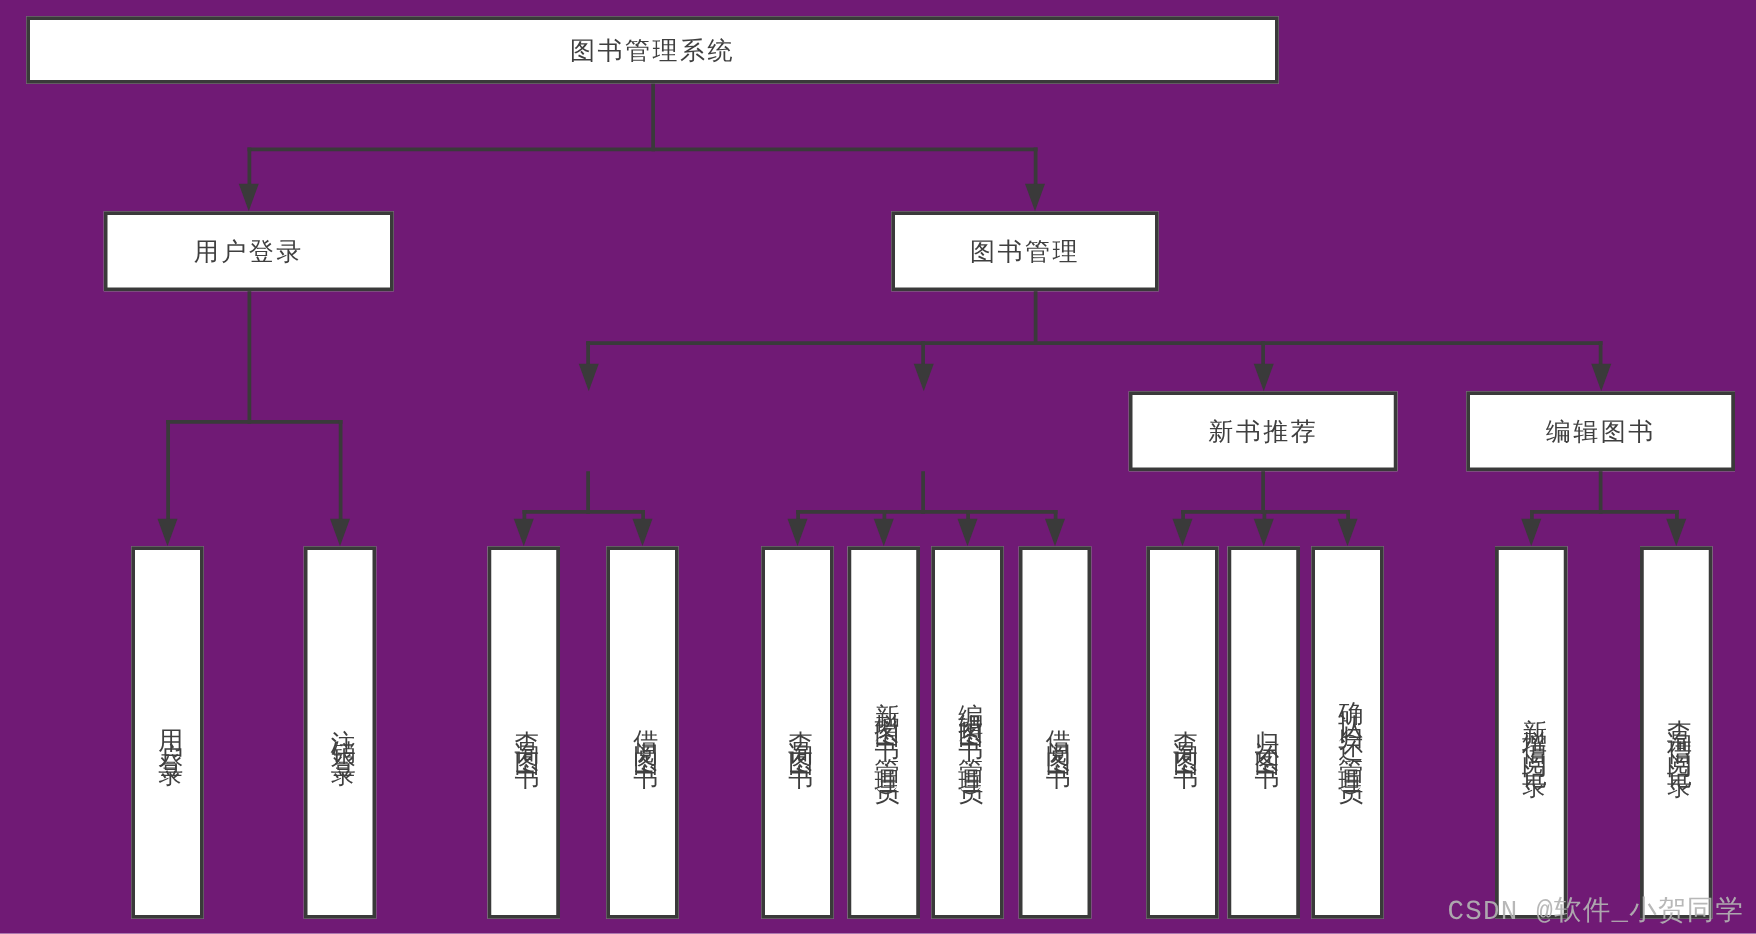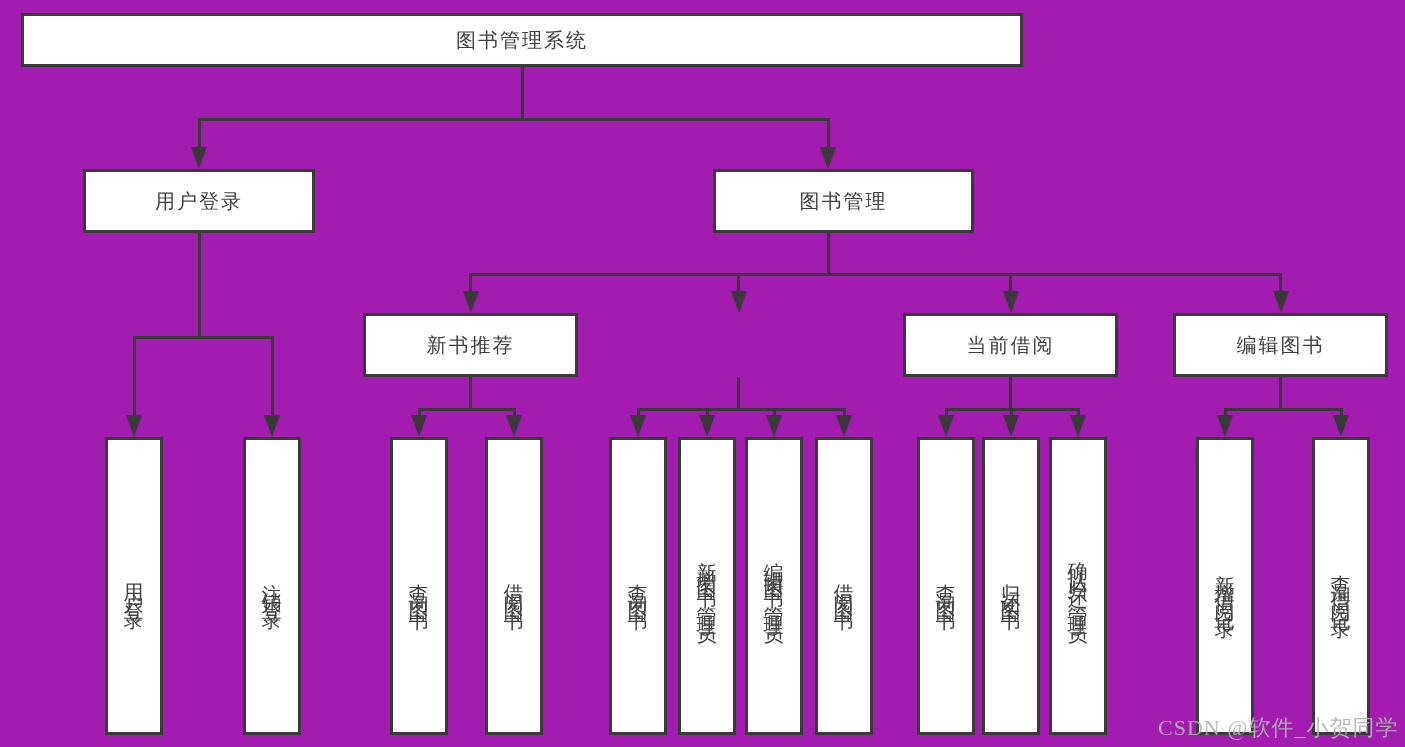--- a/index.html
+++ b/index.html
@@ -1,21 +1,21 @@
 <!DOCTYPE html>
 <html><head>
 <meta charset="utf-8">
 <style>
   html, body { margin: 0; padding: 0; background: #ffffff; }
   #canvas {
     position: relative;
     width: 1405px;
     height: 747px;
-    background: #a21caf;
-    font-family: Liberation Serif, serif;
+    background: #701a75;
+    font-family: Liberation Mono, monospace;
     overflow: hidden;
   }
   .box {
     position: absolute;
     box-sizing: border-box;
     border: 3px solid #3a3a3a;
     background: #ffffff;
     display: flex;
     align-items: center;
     justify-content: center;
@@ -60,29 +60,26 @@
 
 <div id="canvas">
 
   <div class="box hl" style="left:21px; top:13px; width:1002px; height:54px;">
     <span>图书管理系统</span>
   </div>
 
   <div class="box hl" style="left:83px; top:169px; width:232px; height:64px;">
     <span>用户登录</span>
   </div>
-  <div class="box hl" style="left:713px; top:169px; width:261px; height:64px;">
+  <div class="box hl" style="left:713px; top:169px; width:214px; height:64px;">
     <span>图书管理</span>
   </div>
 
-  <div class="box hl" style="left:363px; top:313px; width:215px; height:64px;">
+  <div class="box hl" style="left:903px; top:313px; width:215px; height:64px;">
     <span>新书推荐</span>
-  </div>
-  <div class="box hl" style="left:903px; top:313px; width:215px; height:64px;">
-    <span>当前借阅</span>
   </div>
   <div class="box hl" style="left:1173px; top:313px; width:215px; height:64px;">
     <span>编辑图书</span>
   </div>
 
   <div class="box leaf" style="left:105px;">
     <span>用户登录</span>
   </div>
   <div class="box leaf" style="left:243px;">
     <span>注销登录</span>

